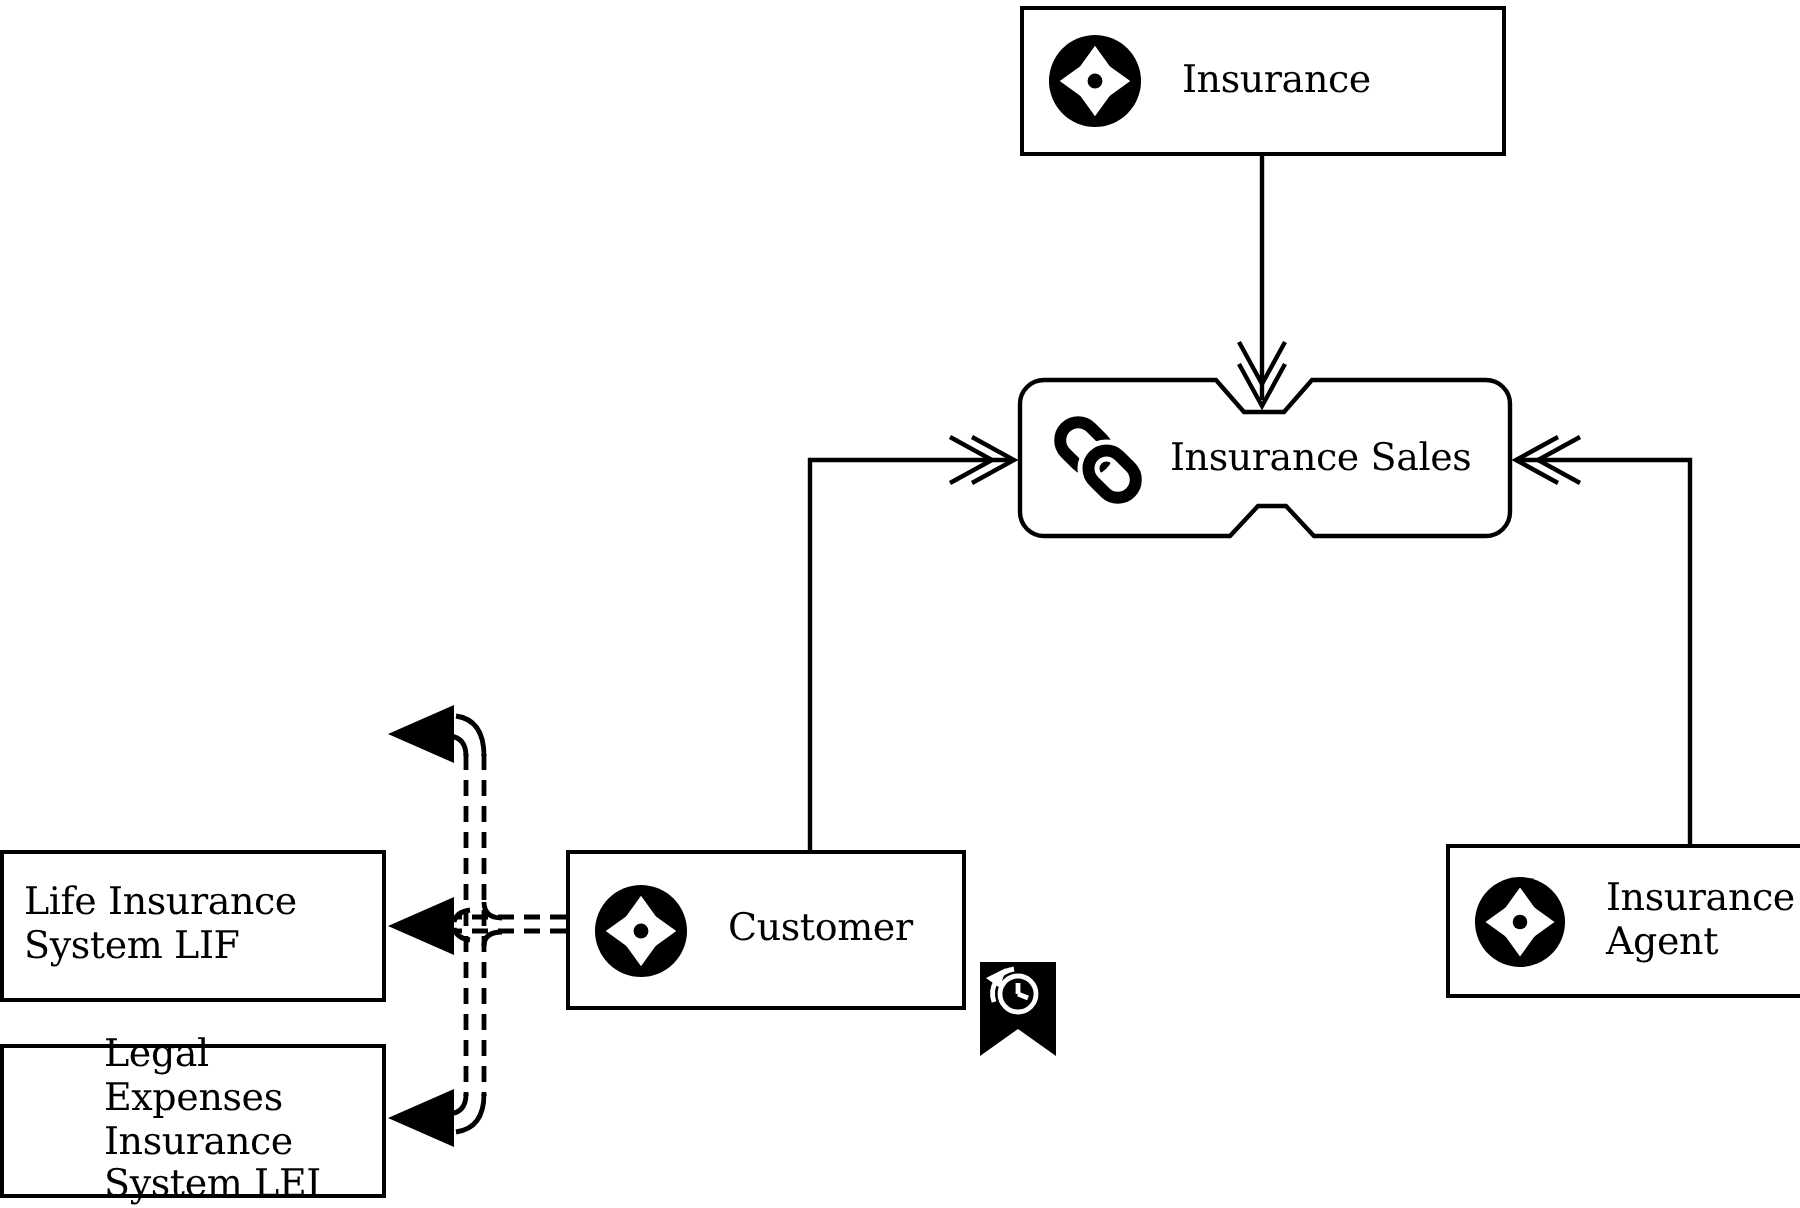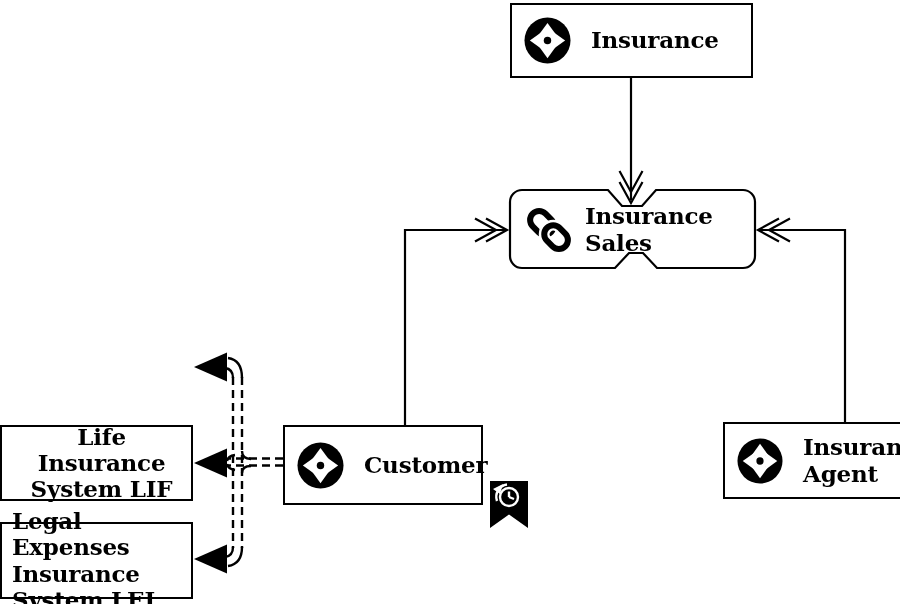--- a/index.html
+++ b/index.html
@@ -16,22 +16,22 @@
     box-sizing:border-box;
     background:#ffffff;
     border:2px solid #000;
     display:flex;
     align-items:center;
     z-index:2;
   }
   .node.sys{border-width:2.5px;}
   .node.ghost{border:none;background:transparent;z-index:3;}
   .label{
-    font-weight:700;
-    font-size:23px;
+    font-weight:400;
+    font-size:19px;
     line-height:1.14;
     color:#000;
     white-space:pre-line;
     letter-spacing:-0.2px;
   }
   .node .icon{flex:0 0 auto;}
   .ml12{margin-left:12px;}
   .gap20{margin-left:20px;}
   .sys .label{margin-left:10px;}
   .badge{
@@ -151,24 +151,24 @@
       <polygon points="-18,0 -5.5,-9 -5.5,9" fill="#fff"></polygon>
       <polygon points="18,0 5.5,-9 5.5,9" fill="#fff"></polygon>
       <circle r="8" fill="#fff"></circle>
       <circle r="3.8" fill="#000"></circle>
     </svg>
     <span class="label gap20">Insurance
 Agent</span>
   </div>
 
 
-  <div class="node sys" style="left:0px;top:425px;width:193px;height:76px;text-align:center;">
+  <div class="node sys" style="left:0px;top:425px;width:193px;height:76px;">
     <span class="label">Life Insurance
 System LIF</span>
   </div>
 
-  <div class="node sys" style="left:0px;top:522px;width:193px;height:77px;">
+  <div class="node sys" style="left:0px;top:522px;width:193px;height:77px;padding-left:40px;">
     <span class="label">Legal Expenses
 Insurance
 System LEI</span>
   </div>
 
 </div>
 
 </body></html>

